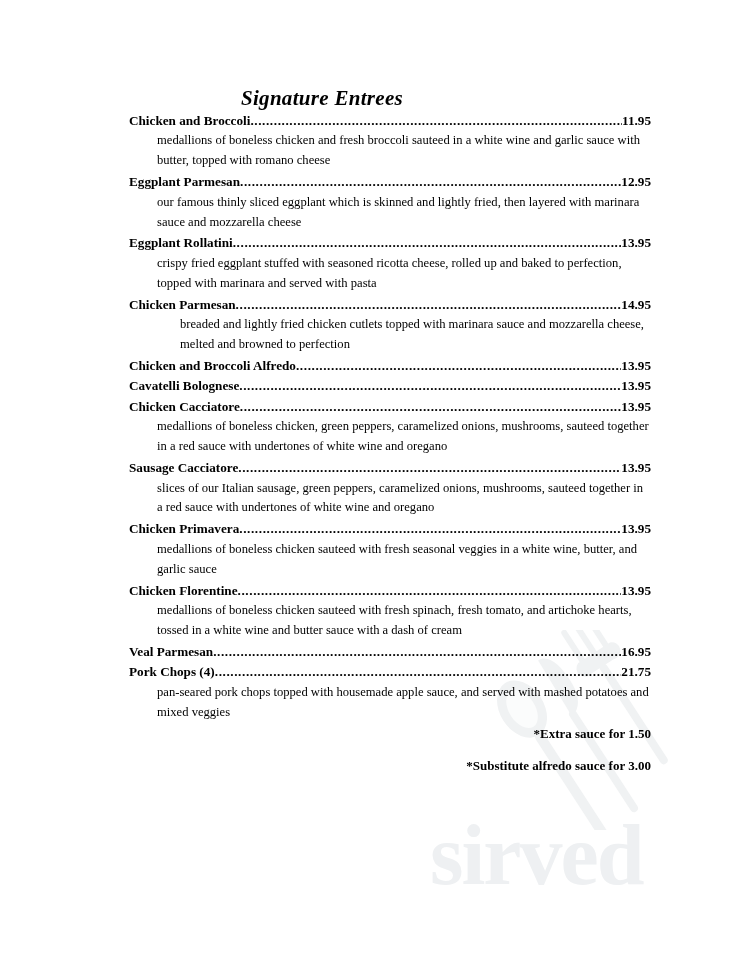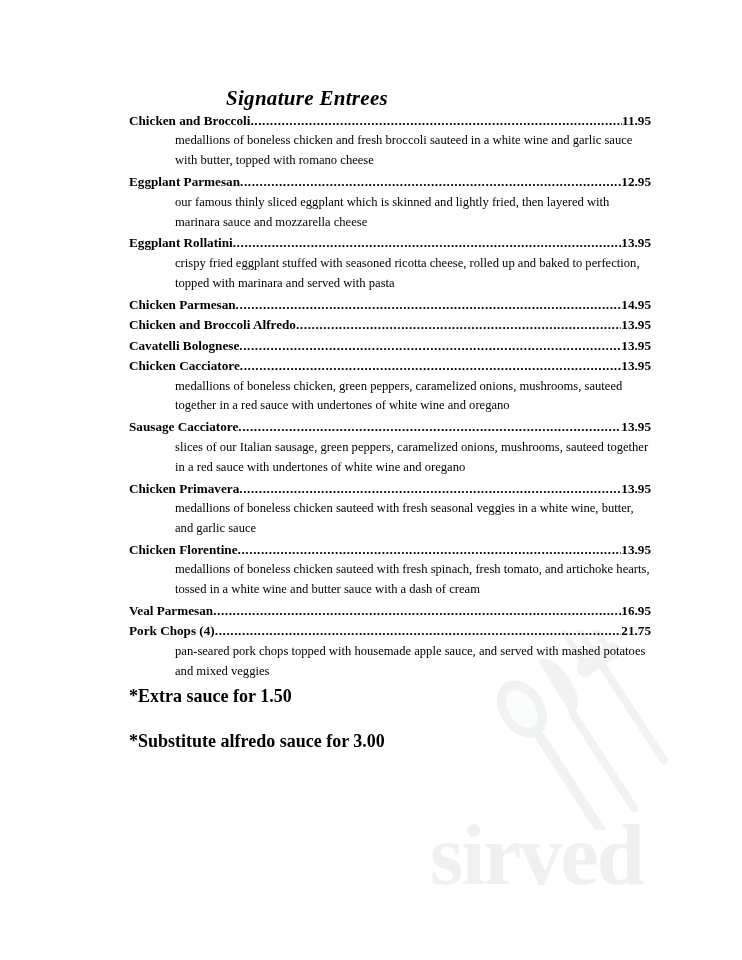--- a/index.html
+++ b/index.html
@@ -54,20 +54,21 @@
   .menu-title {
     position: absolute;
     top: 86px;
     left: 0;
     width: 614px;
     text-align: center;
     font-size: 21px;
     font-weight: 700;
     font-style: italic;
     letter-spacing: 0.3px;
+    padding-left: 15px;
   }
 
   .menu-body {
     position: absolute;
     top: 111px;
     left: 129px;
     width: 522px;
   }
 
   .menu-item { margin: 0; }
@@ -88,32 +89,32 @@
     white-space: nowrap;
     letter-spacing: 0.6px;
     margin: 0 0 0 0;
   }
   .item-price { flex: 0 0 auto; padding-left: 0px; }
 
   .item-desc {
     font-size: 12.6px;
     font-weight: 400;
     line-height: 1.58;
-    margin-left: 46px;
+    margin-left: 28px;
     margin-bottom: 1px;
   }
   .item-desc.extra-indent { margin-left: 51px; }
 
   .note {
-    text-align: left;
-    font-size: 18px;
+    text-align: right;
+    font-size: 13px;
     font-weight: 700;
   }
   .note-extra-sauce { margin-top: 4px; }
-  .note-substitute { margin-top: 24px; }
+  .note-substitute { margin-top: 16px; }
 </style>
 </head>
 <body>
 
 <div id="watermark-layer">
 
   <svg class="wm-utensils" viewBox="0 0 260 200" xmlns="http://www.w3.org/2000/svg">
     <g fill="#f0f2f3" transform="rotate(-33 130 100)">
 
       <g transform="translate(150,-4)">
@@ -169,20 +170,21 @@
           <span class="item-price">13.95</span>
         </div>
         <div class="item-desc">crispy fried eggplant stuffed with seasoned ricotta cheese, rolled up and baked to perfection, topped with marinara and served with pasta</div>
       </div>
       <div class="menu-item">
         <div class="item-head">
           <span class="item-name">Chicken Parmesan</span>
           <span class="item-leader">............................................................................................................................................................................................................................</span>
           <span class="item-price">14.95</span>
         </div>
+        <div class="item-desc extra-indent">breaded and lightly fried chicken cutlets topped with marinara sauce and mozzarella cheese, melted and browned to perfection</div>
       </div>
       <div class="menu-item">
         <div class="item-head">
           <span class="item-name">Chicken and Broccoli Alfredo</span>
           <span class="item-leader">............................................................................................................................................................................................................................</span>
           <span class="item-price">13.95</span>
         </div>
       </div>
       <div class="menu-item">
         <div class="item-head">

